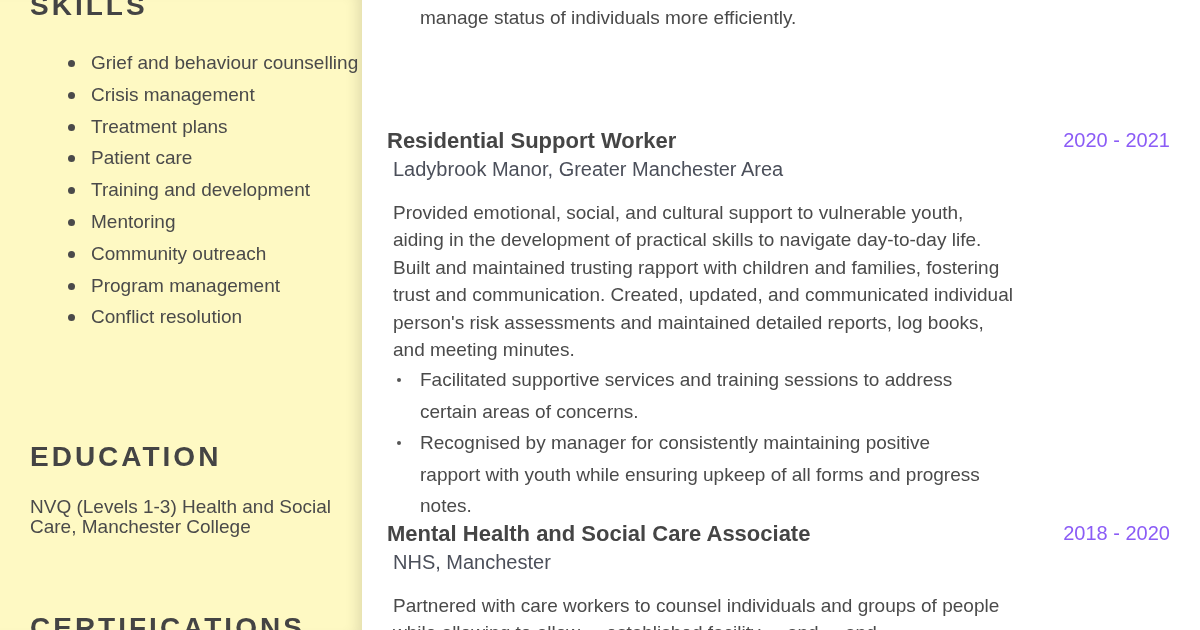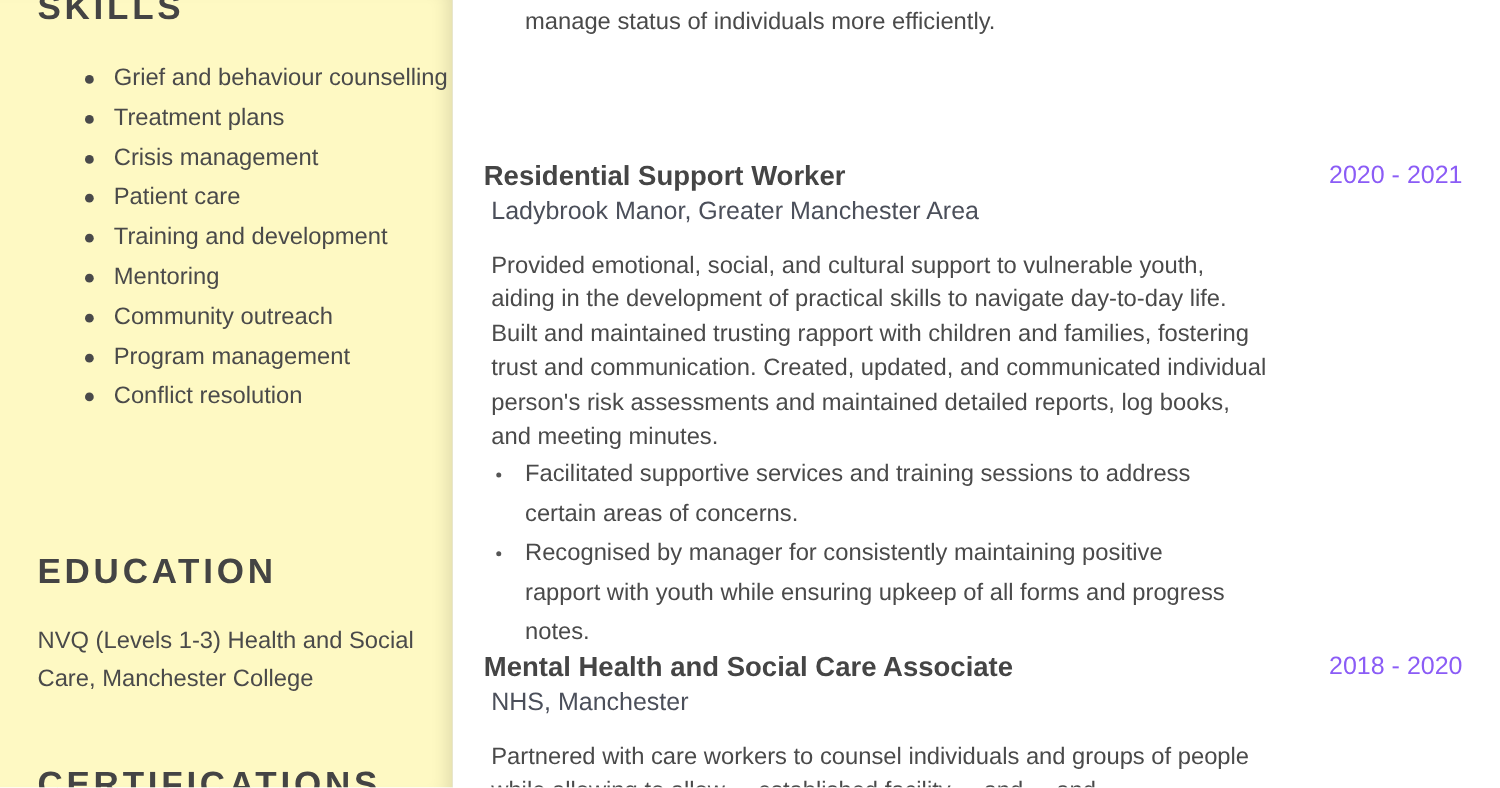--- a/index.html
+++ b/index.html
@@ -20,21 +20,21 @@
   .skills-list li {
     position: relative; padding-left: 23px; height: 31.8px; line-height: 31.8px;
     font-size: 19px; color: #4a4a4a; white-space: nowrap;
   }
   .skills-list li::before {
     content: ""; position: absolute; left: 0; top: 13px; width: 7px; height: 7px;
     border-radius: 50%; background: #4a4a4a;
   }
   .edu-text {
     position: absolute; left: 30px; top: 497px; width: 320px;
-    font-size: 19px; line-height: 31px; color: #4a4a4a;
+    font-size: 19px; line-height: 20px; color: #4a4a4a;
   }
 
   .main { position: absolute; left: 362px; top: 0; width: 838px; height: 630px; overflow: hidden; }
   .bullets { position: absolute; left: 31px; list-style: none; width: 600px; }
   .bullets li {
     position: relative; padding-left: 27px; font-size: 19px; line-height: 31.6px; color: #4a4a4a;
   }
   .bullets li.bul::before {
     content: ""; position: absolute; left: 4px; top: 14px; width: 4px; height: 4px;
     border-radius: 50%; background: #555;
@@ -53,22 +53,22 @@
     font-size: 19px; line-height: 27.4px; color: #4a4a4a;
   }
 </style>
 </head>
 <body>
 
 <div class="sidebar">
   <div class="section-title" style="top:-10px;">SKILLS</div>
   <ul class="skills-list">
     <li>Grief and behaviour counselling</li>
+    <li>Crisis management</li>
     <li>Treatment plans</li>
-    <li>Crisis management</li>
     <li>Patient care</li>
     <li>Training and development</li>
     <li>Mentoring</li>
     <li>Community outreach</li>
     <li>Program management</li>
     <li>Conflict resolution</li>
   </ul>
 
   <div class="section-title" style="top:441px;">EDUCATION</div>
   <div class="edu-text">NVQ (Levels 1-3) Health and Social Care, Manchester College</div>

